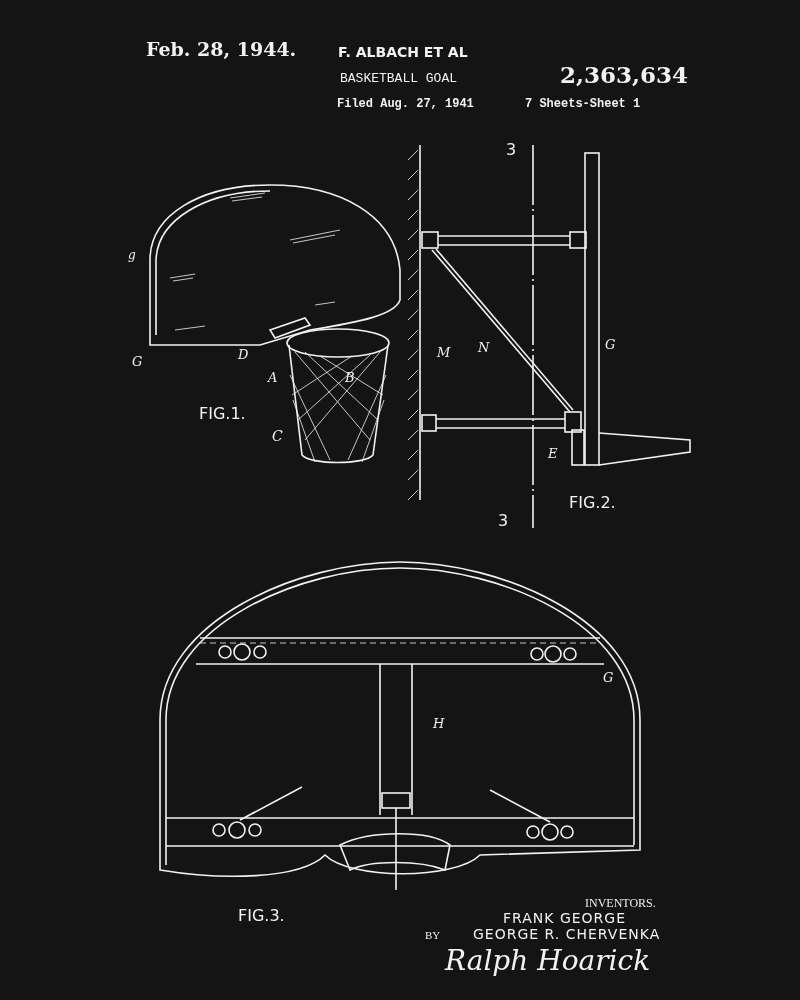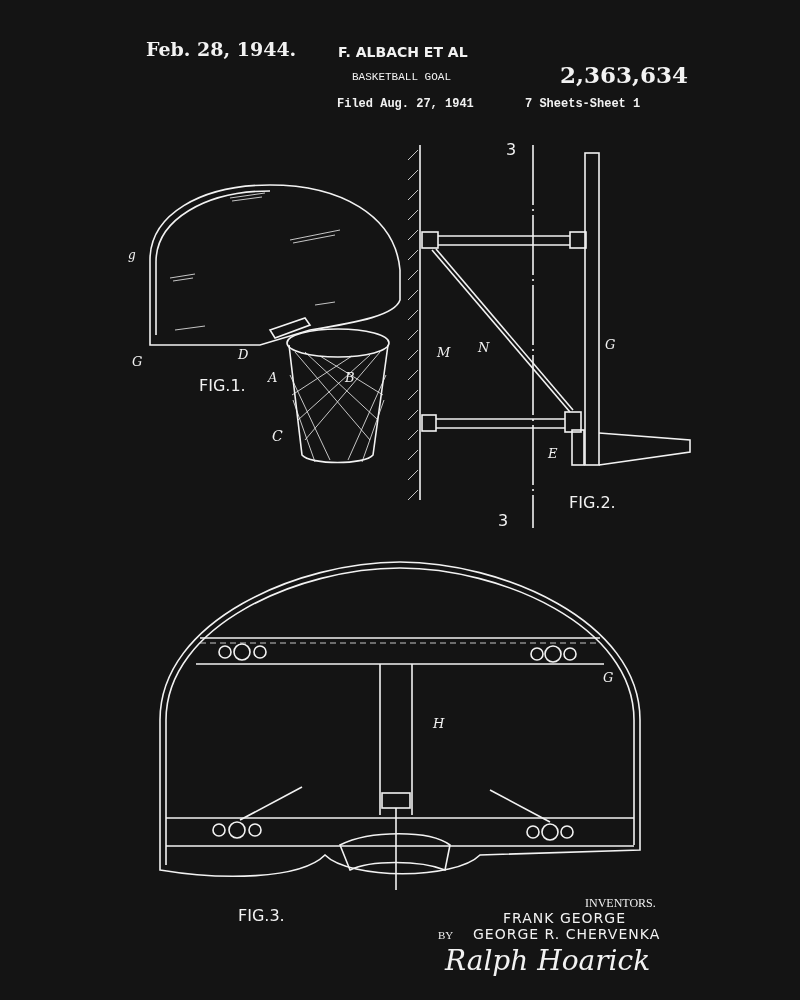--- a/index.html
+++ b/index.html
@@ -10,21 +10,21 @@
   .mono { font-family:"Liberation Mono", monospace; }
   .hand { font-family:"DejaVu Serif", serif; font-style:italic; }
   svg { position:absolute; left:0; top:0; }
 </style>
 </head>
 <body>
 
 <div class="t serif-b" style="left:146px;top:38px;font-size:19px;">Feb. 28, 1944.</div>
 <div class="t sans" style="left:338px;top:44px;font-size:14px;font-weight:bold;">F. ALBACH ET AL</div>
 <div class="t serif-b" style="left:560px;top:38px;font-size:23px;margin-top:23px;">2,363,634</div>
-<div class="t mono" style="left:352px;top:71px;font-size:11px;">BASKETBALL GOAL</div>
+<div class="t mono" style="left:340px;top:71px;font-size:13px;">BASKETBALL GOAL</div>
 <div class="t mono" style="left:337px;top:97px;font-size:12px;font-weight:bold;">Filed Aug. 27, 1941</div>
 <div class="t mono" style="left:525px;top:97px;font-size:12px;font-weight:bold;">7 Sheets-Sheet 1</div>
 
 <svg width="800" height="1000" viewBox="0 0 800 1000" fill="none" stroke="#f2f2f2" stroke-width="1.6">
 
   <g>
     <path d="M150,335 L150,260 C150,215 200,185 270,185 C340,185 395,215 400,270 L400,300 C395,315 360,322 310,330 L260,345 L150,345 Z"></path>
     <path d="M156,335 L156,262 C156,220 205,191 270,191"></path>
     <path d="M270,330 L305,318 L310,325 L275,338 Z"></path>
     <g stroke-width="0.8">
@@ -89,21 +89,21 @@
       <circle cx="533" cy="832" r="6"></circle>
       <circle cx="567" cy="832" r="6"></circle>
     <line x1="240" y1="820" x2="302" y2="787"></line>
       <line x1="490" y1="790" x2="550" y2="822"></line>
     <path d="M340,845 C370,830 430,830 450,845 L445,870 C420,860 370,860 350,870 Z"></path>
     <rect x="382" y="793" width="28" height="15"></rect>
     <line x1="396" y1="808" x2="396" y2="890"></line>
   </g>
 </svg>
 
-<div class="t sans" style="left:199px;top:376px;font-size:16px;">FIG.1.</div>
+<div class="t sans" style="left:199px;top:404px;font-size:16px;">FIG.1.</div>
 <div class="t sans" style="left:569px;top:493px;font-size:16px;">FIG.2.</div>
 <div class="t sans" style="left:232px;top:906px;font-size:16px;margin-left:6px;">FIG.3.</div>
 <div class="t sans" style="left:506px;top:140px;font-size:16px;">3</div>
 <div class="t sans" style="left:498px;top:511px;font-size:16px;">3</div>
 
 <div class="t hand" style="left:128px;top:248px;font-size:12px;">g</div>
 <div class="t hand" style="left:132px;top:354px;font-size:13px;">G</div>
 <div class="t hand" style="left:238px;top:347px;font-size:13px;">D</div>
 <div class="t hand" style="left:268px;top:370px;font-size:13px;">A</div>
 <div class="t hand" style="left:345px;top:370px;font-size:13px;">B</div>
@@ -111,14 +111,14 @@
 <div class="t hand" style="left:437px;top:345px;font-size:13px;">M</div>
 <div class="t hand" style="left:478px;top:340px;font-size:13px;">N</div>
 <div class="t hand" style="left:605px;top:337px;font-size:13px;">G</div>
 <div class="t hand" style="left:548px;top:446px;font-size:13px;">E</div>
 <div class="t hand" style="left:603px;top:670px;font-size:13px;">G</div>
 <div class="t hand" style="left:433px;top:716px;font-size:13px;">H</div>
 
 <div class="t hand" style="left:585px;top:896px;font-size:12px;font-style:normal;font-family:Liberation Serif, serif;">INVENTORS.</div>
 <div class="t sans" style="left:503px;top:910px;font-size:14px;letter-spacing:1px;">FRANK GEORGE</div>
 <div class="t sans" style="left:473px;top:926px;font-size:14px;letter-spacing:1px;">GEORGE R. CHERVENKA</div>
-<div class="t" style="left:438px;top:929px;font-size:11px;font-family:'Liberation Serif',serif;">BY</div>
+<div class="t" style="left:425px;top:929px;font-size:11px;font-family:'Liberation Serif',serif;">BY</div>
 <div class="t hand" style="left:445px;top:944px;font-size:28px;">Ralph Hoarick</div>
 
 </body></html>

